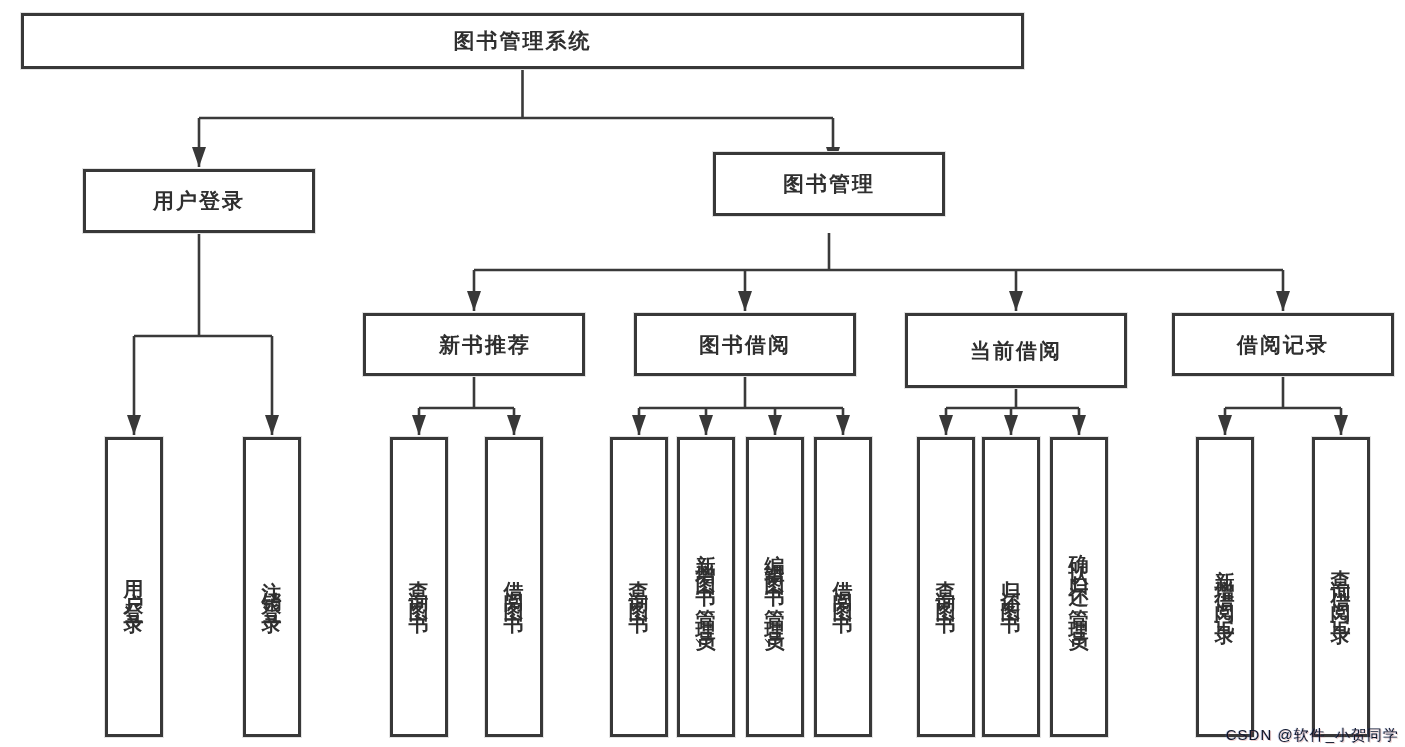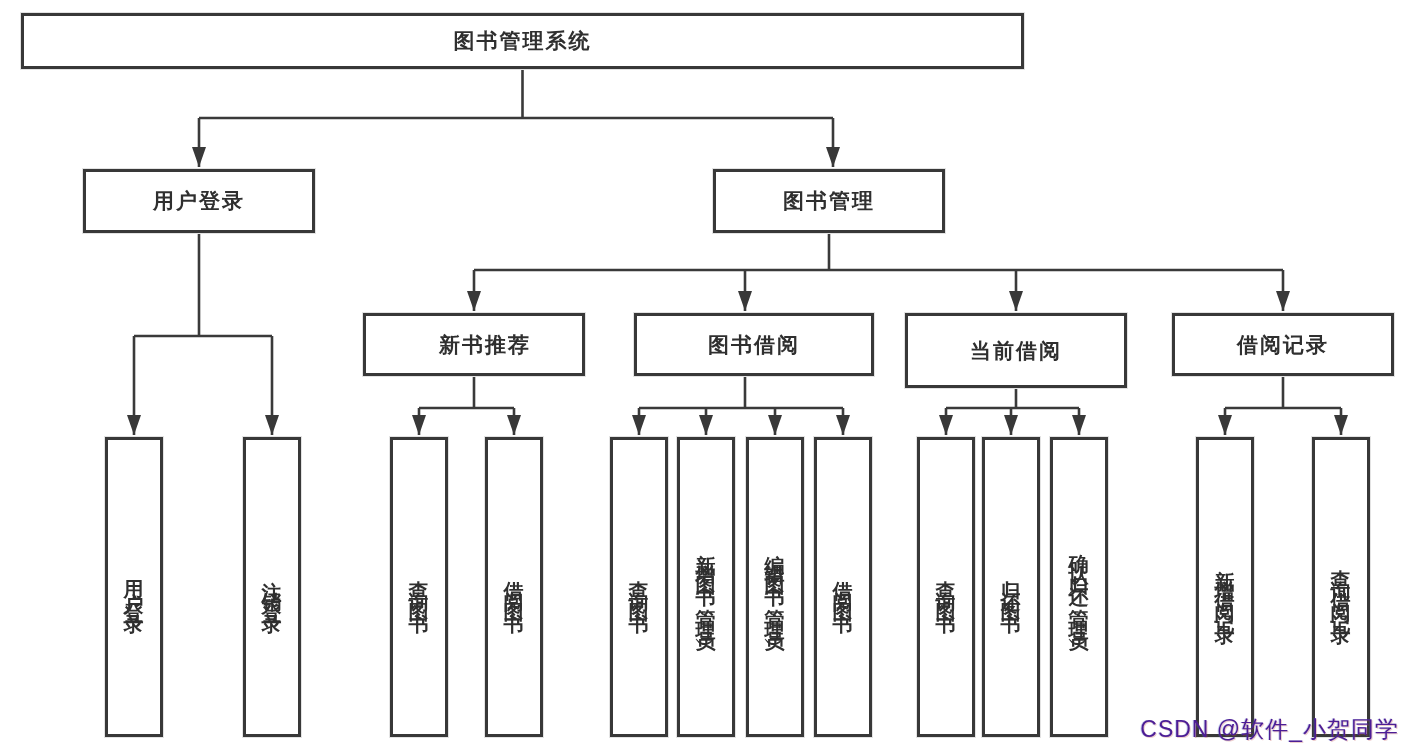--- a/index.html
+++ b/index.html
@@ -56,22 +56,22 @@
     font-size: 20px;
     letter-spacing: 11px;
     line-height: 1;
     white-space: nowrap;
     color: #2f2f2f;
   }
   .watermark {
     position: absolute;
     right: 6px;
     bottom: 2px;
-    font-size: 23px;
-    color: #4c1d95;
+    font-size: 15px;
+    color: #0f172a;
     letter-spacing: 1px;
     white-space: nowrap;
     z-index: 2;
     text-shadow: 1px 1px 0 rgba(190, 80, 80, 0.28), -1px 0 0 rgba(80, 110, 200, 0.28);
   }
 </style>
 </head>
 <body>
 
 <div class="canvas">
@@ -118,28 +118,28 @@
     <line class="arrow" x1="1341" y1="408" x2="1341" y2="435" marker-end="url(#arrowhead)"></line>
   </svg>
 
   <div class="box" style="left:21px; top:13px; width:1003px; height:56px;">
     <span class="hlabel">图书管理系统</span>
   </div>
 
   <div class="box" style="left:83px; top:169px; width:232px; height:64px;">
     <span class="hlabel">用户登录</span>
   </div>
-  <div class="box" style="left:713px; top:169px; width:232px; height:64px;">
+  <div class="box" style="left:713px; top:152px; width:232px; height:64px;">
     <span class="hlabel">图书管理</span>
   </div>
 
   <div class="box" style="left:363px; top:313px; width:222px; height:63px;padding-left:22px;">
     <span class="hlabel">新书推荐</span>
   </div>
-  <div class="box" style="left:634px; top:313px; width:240px; height:63px;">
+  <div class="box" style="left:634px; top:313px; width:222px; height:63px;">
     <span class="hlabel">图书借阅</span>
   </div>
   <div class="box" style="left:905px; top:313px; width:222px; height:75px;">
     <span class="hlabel">当前借阅</span>
   </div>
   <div class="box" style="left:1172px; top:313px; width:222px; height:63px;">
     <span class="hlabel">借阅记录</span>
   </div>
 
   <div class="box leaf" style="left:105px; top:437px; width:58px; height:300px;">

